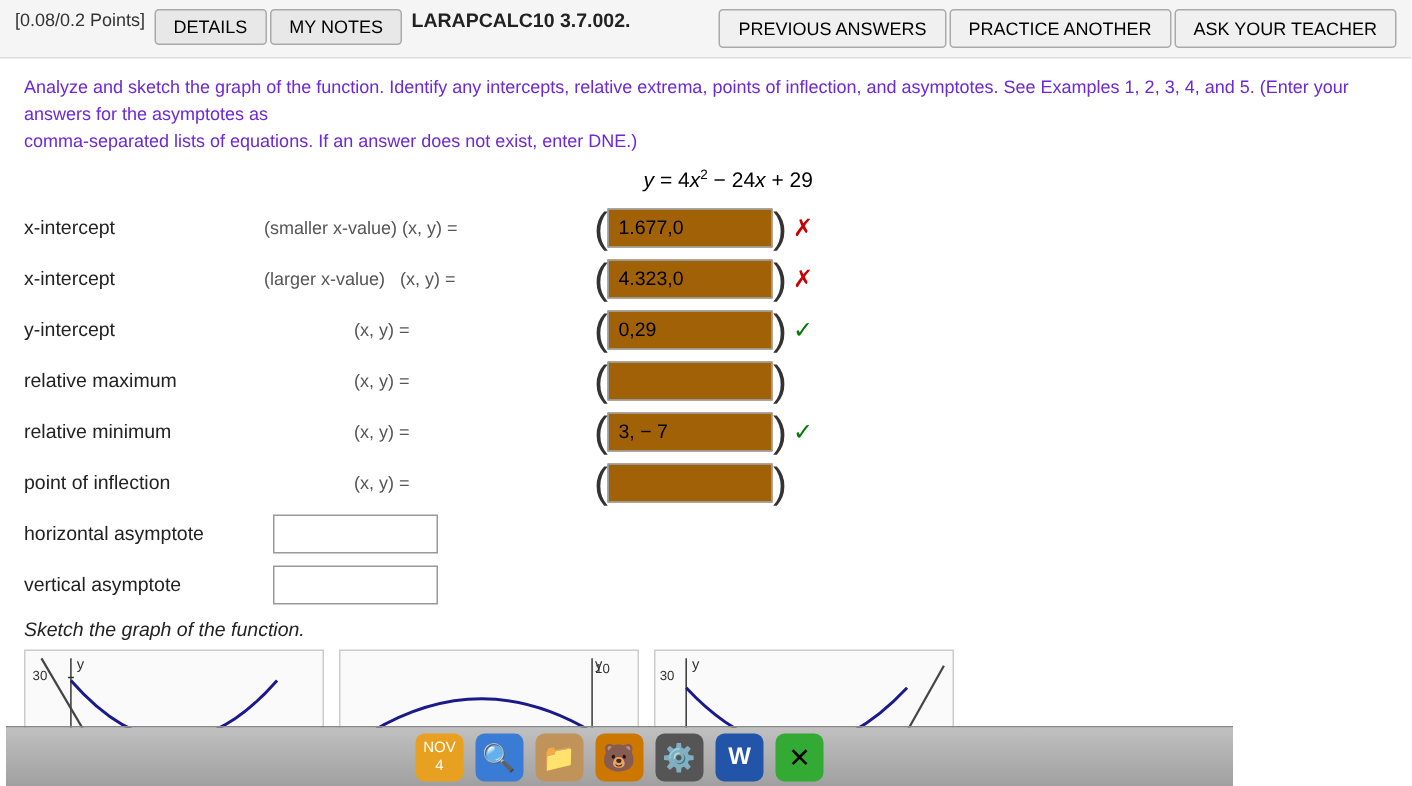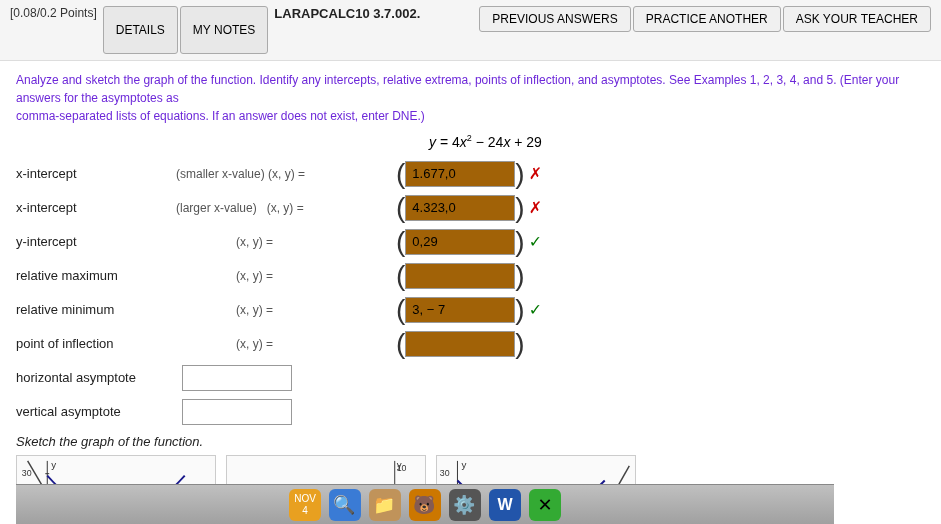--- a/index.html
+++ b/index.html
@@ -20,21 +20,21 @@
       background: #f5f5f5;
       border-bottom: 1px solid #ddd;
       gap: 2px;
     }
     .points-label {
       font-size: 12px;
       color: #333;
       margin-right: 4px;
     }
     .tab-btn {
-      padding: 16px 12px;
+      padding: 4px 12px;
       border: 1px solid #aaa;
       background: #e8e8e8;
       cursor: pointer;
       font-size: 12px;
       border-radius: 3px;
     }
     .problem-id {
       font-size: 13px;
       font-weight: bold;
       margin-left: 4px;
@@ -153,21 +153,21 @@
     }
     .graph-panel svg {
       width: 100%;
       height: 100%;
     }
 
     
     .dock-bar {
       position: fixed;
       bottom: 0;
-      left: 16px;
+      left: 4px;
       width: 818px;
       height: 40px;
       background: linear-gradient(to bottom, #c0c0c0, #a0a0a0);
       display: flex;
       align-items: center;
       justify-content: center;
       gap: 8px;
       border-top: 1px solid #888;
     }
     .dock-icon {

